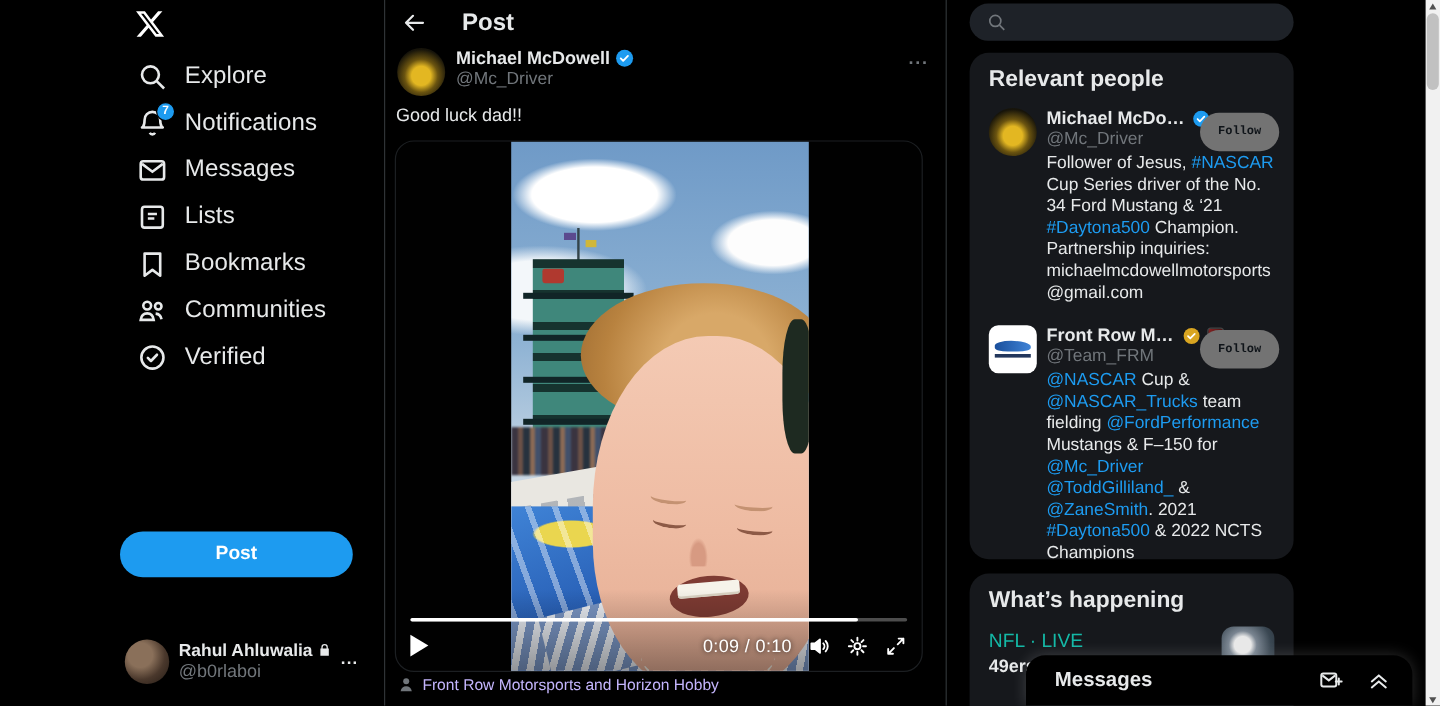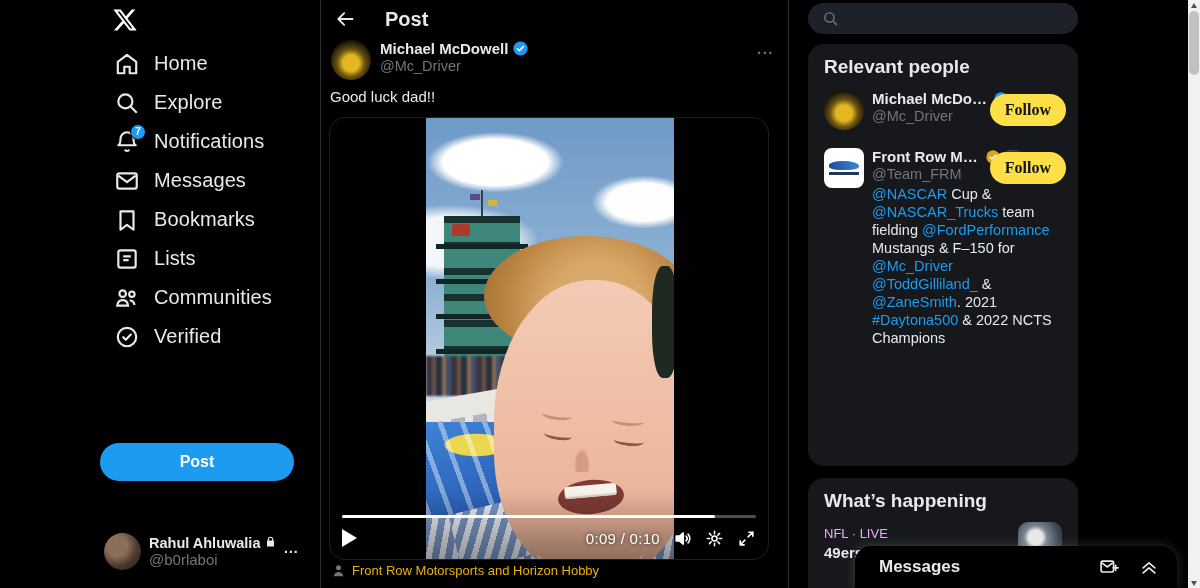--- a/index.html
+++ b/index.html
@@ -100,21 +100,21 @@
 
   .progress { position:absolute; left:12px; bottom:41px; right:12px; height:3px; background:rgba(255,255,255,.3); border-radius:2px; cursor:pointer; }
   .progress-fill { height:3px; background:#fff; border-radius:2px; }
   .controls { position:absolute; left:12px; right:12px; bottom:8px; height:26px; display:flex; align-items:center; }
   .play-btn { width:0; height:0; border-left:15px solid #fff; border-top:9px solid transparent;
     border-bottom:9px solid transparent; cursor:pointer; }
   .time { margin-left:auto; font-size:15px; color:#fff; text-shadow:0 0 4px rgba(0,0,0,.8); letter-spacing:.3px; }
   .ctl-icon { width:19px; height:19px; margin-left:13px; cursor:pointer; }
 
   .caption { position:absolute; left:10px; top:563px; display:flex; align-items:center; gap:6px;
-    color:#eab308; font-size:13px; }
+    color:#c4b5fd; font-size:13px; }
 
   
   #right { position:absolute; left:808px; top:0; width:270px; height:588px; }
   .search-pill { position:absolute; left:0; top:3px; width:270px; height:31px; border-radius:16px;
     background:#1e2228; display:flex; align-items:center; padding:0 14px; gap:12px; }
   .search-pill input { background:transparent; border:none; outline:none; color:#e7e9ea;
     font-size:15px; width:200px; font-family:inherit; }
   .search-pill input::placeholder { color:#71767b; }
   .card { position:absolute; left:0; width:270px; background:#16181c; border-radius:16px; overflow:hidden; }
   #card-people { top:44px; height:422px; }
@@ -129,26 +129,26 @@
   .av-frm::before { content:""; position:absolute; left:5px; top:13px; width:30px; height:9px;
     background:linear-gradient(90deg,#1a4f9c,#3f83d6); border-radius:50% 60% 40% 40%; }
   .av-frm::after { content:""; position:absolute; left:5px; top:24px; width:30px; height:3px; background:#22365c; }
   .p-body { flex:1; min-width:0; }
   .p-name-row { display:flex; align-items:center; gap:3px; }
   .p-name { font-size:15px; font-weight:700; white-space:nowrap; overflow:hidden; text-overflow:ellipsis; cursor:pointer; }
   .p-handle { font-size:14.5px; color:#71767b; margin-top:1px; }
   .p-bio { font-size:14.5px; line-height:18px; color:#e7e9ea; margin-top:3px; overflow-wrap:anywhere; }
   .t-link { color:#1d9bf0; cursor:pointer; }
   .follow-btn { position:absolute; right:12px; top:12px; height:32px; padding:0 15px; border:none;
-    border-radius:16px; background:#fde047; color:#0f1419; font-size:16px; font-weight:700;
-    cursor:pointer; font-family:Liberation Serif, serif; }
+    border-radius:16px; background:#737373; color:#0f1419; font-size:10px; font-weight:700;
+    cursor:pointer; font-family:Liberation Mono, monospace; }
   .affiliate { width:14px; height:14px; border-radius:3px; margin-left:2px;
     background:linear-gradient(135deg,#8a2424 0%,#3a0d0d 70%); border:1px solid #444; }
   .trend { position:relative; padding:10px 16px 0; }
-  .trend-topic { font-size:13px; color:#f0abfc; }
+  .trend-topic { font-size:16px; color:#14b8a6; }
   .trend-headline { font-size:15px; font-weight:700; margin-top:3px; width:190px; }
   .trend-thumb { position:absolute; right:16px; top:6px; width:44px; height:44px; border-radius:10px;
     background:radial-gradient(circle at 40% 35%, #e8e8e8 0 18%, #7a8591 30%, #3a4752 60%, #20262c 100%); }
 
   
   #drawer { position:absolute; left:855px; top:546px; width:322px; height:42px; background:#000;
     border-radius:16px 16px 0 0; box-shadow:0 0 12px rgba(255,255,255,.18); z-index:30;
     display:flex; align-items:center; padding:0 18px 0 24px; }
   .drawer-title { font-size:17px; font-weight:800; }
   .drawer-icons { margin-left:auto; display:flex; gap:20px; align-items:center; }
@@ -170,28 +170,20 @@
 <div id="sidebar">
   <div class="x-logo">
     <svg viewBox="0 0 24 24" fill="#fff">
         <path d="M18.244 2.25h3.308l-7.227 8.26 8.502 11.24H16.17l-5.214-6.817L4.99 21.75H1.68l7.73-8.835L1.254 2.25H8.08l4.713 6.231zm-1.161 17.52h1.833L7.084 4.126H5.117z"></path>
       </svg>
   </div>
   <nav>
     <div class="nav-item">
       <span class="nicon">
         <svg viewBox="0 0 24 24" fill="none" stroke="#e7e9ea" stroke-width="2">
-            <path d="M12 3.5 3.5 10v10.5h6v-6h5v6h6V10z" stroke-linejoin="round"></path>
-          </svg>
-      </span>
-      <span class="nlabel">Home</span>
-    </div>
-    <div class="nav-item">
-      <span class="nicon">
-        <svg viewBox="0 0 24 24" fill="none" stroke="#e7e9ea" stroke-width="2">
             <circle cx="10.5" cy="10.5" r="6.5"></circle>
             <path d="M15.5 15.5 21 21"></path>
           </svg>
       </span>
       <span class="nlabel">Explore</span>
     </div>
     <div class="nav-item">
       <span class="nicon">
         <svg viewBox="0 0 24 24" fill="none" stroke="#e7e9ea" stroke-width="2">
             <path d="M6 9a6 6 0 0 1 12 0c0 5 2 6 2 6H4s2-1 2-6" stroke-linejoin="round"></path>
@@ -206,33 +198,33 @@
         <svg viewBox="0 0 24 24" fill="none" stroke="#e7e9ea" stroke-width="2">
             <rect x="3" y="5" width="18" height="14" rx="2"></rect>
             <path d="m4 7 8 6 8-6"></path>
           </svg>
       </span>
       <span class="nlabel">Messages</span>
     </div>
     <div class="nav-item">
       <span class="nicon">
         <svg viewBox="0 0 24 24" fill="none" stroke="#e7e9ea" stroke-width="2">
-            <path d="M6 4h12v17l-6-4.5L6 21z" stroke-linejoin="round"></path>
-          </svg>
-      </span>
-      <span class="nlabel">Bookmarks</span>
-    </div>
-    <div class="nav-item">
-      <span class="nicon">
-        <svg viewBox="0 0 24 24" fill="none" stroke="#e7e9ea" stroke-width="2">
             <rect x="4" y="4" width="16" height="16" rx="2"></rect>
             <path d="M8.5 9.5h7M8.5 13h5"></path>
           </svg>
       </span>
       <span class="nlabel">Lists</span>
+    </div>
+    <div class="nav-item">
+      <span class="nicon">
+        <svg viewBox="0 0 24 24" fill="none" stroke="#e7e9ea" stroke-width="2">
+            <path d="M6 4h12v17l-6-4.5L6 21z" stroke-linejoin="round"></path>
+          </svg>
+      </span>
+      <span class="nlabel">Bookmarks</span>
     </div>
     <div class="nav-item">
       <span class="nicon">
         <svg viewBox="0 0 24 24" fill="none" stroke="#e7e9ea" stroke-width="2">
             <circle cx="8" cy="8" r="3"></circle>
             <circle cx="16.5" cy="8.5" r="2.5"></circle>
             <path d="M3 19c.5-3.5 2.5-5 5-5s4.5 1.5 5 5zM14.5 14.2c2.3.2 4 1.5 4.5 4.3"></path>
           </svg>
       </span>
       <span class="nlabel">Communities</span>
@@ -385,20 +377,21 @@
         <div class="p-name-row">
           <span class="p-name" style="max-width:118px">Michael McDowell</span>
           <span class="vbadge">
             <svg width="16" height="16" viewBox="0 0 24 24">
                 <circle cx="12" cy="12" r="10" fill="#1d9bf0"></circle>
                 <path d="m7.5 12.3 2.8 2.8 5.6-5.8" fill="none" stroke="#fff" stroke-width="2.2" stroke-linecap="round" stroke-linejoin="round"></path>
               </svg>
           </span>
         </div>
         <div class="p-handle">@Mc_Driver</div>
+        <div class="p-bio"><span>Follower of Jesus, </span><span class="t-link">#NASCAR</span><span> Cup Series driver of the No. 34 Ford Mustang &amp; ‘21 </span><span class="t-link">#Daytona500</span><span> Champion. Partnership inquiries: michaelmcdowellmotorsports@gmail.com</span></div>
       </div>
       <button class="follow-btn">Follow</button>
     </div>
 
     <div class="person" style="margin-top:10px">
       <div class="p-avatar square av-frm"></div>
       <div class="p-body">
         <div class="p-name-row">
           <span class="p-name" style="max-width:110px">Front Row Motor…</span>
           <span class="vbadge">

